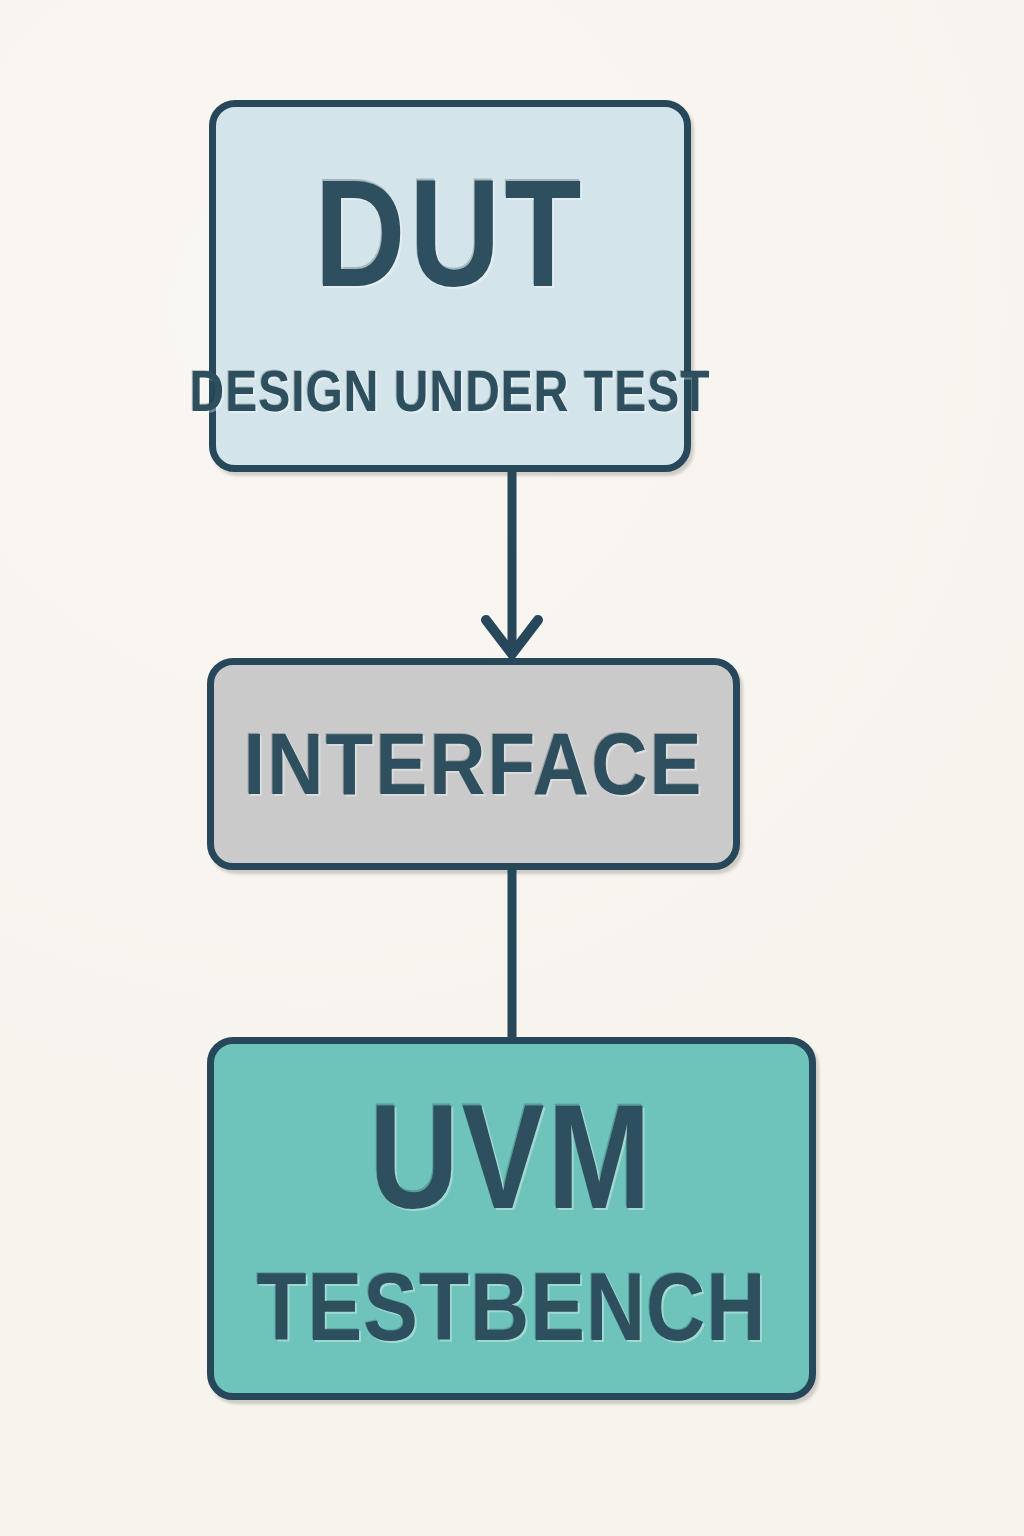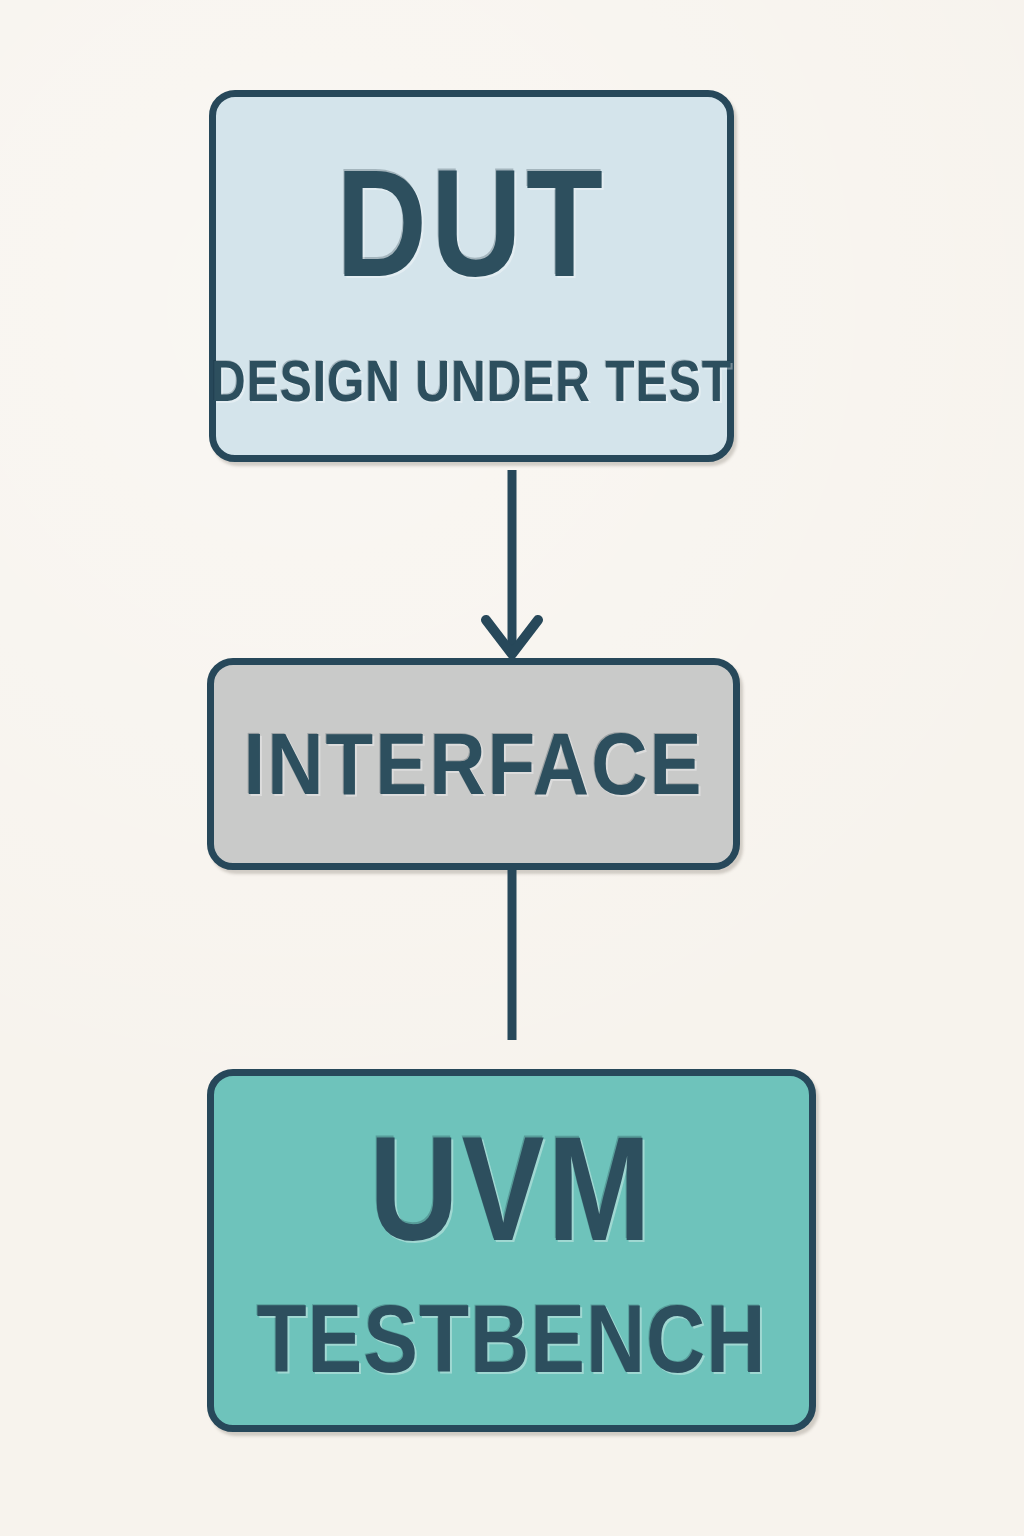--- a/index.html
+++ b/index.html
@@ -27,40 +27,39 @@
     border: 7px solid #27485a;
     border-radius: 26px;
     display: flex;
     flex-direction: column;
     align-items: center;
     justify-content: center;
     box-shadow: 3px 4px 3px rgba(90, 85, 70, 0.25);
   }
   .node-dut {
     left: 209px;
-    top: 90px;
-    width: 525px;
+    top: 100px;
+    width: 482px;
     height: 372px;
     background: #d4e4eb;
     gap: 25px;
   }
   .node-interface {
     left: 207px;
     top: 658px;
     width: 533px;
     height: 212px;
     background: #c9cac9;
   }
   .node-uvm {
     left: 207px;
     top: 1037px;
     width: 609px;
     height: 363px;
     background: #6ec3bb;
-    margin-top: 32px;
   }
   .node-title,
   .node-subtitle {
     display: block;
     color: #2d4f5e;
     font-weight: bold;
     line-height: 1;
     white-space: nowrap;
     text-shadow: 2px 2px 0 rgba(255,255,255,0.35), -1px -1px 0 rgba(20,40,50,0.25);
   }

